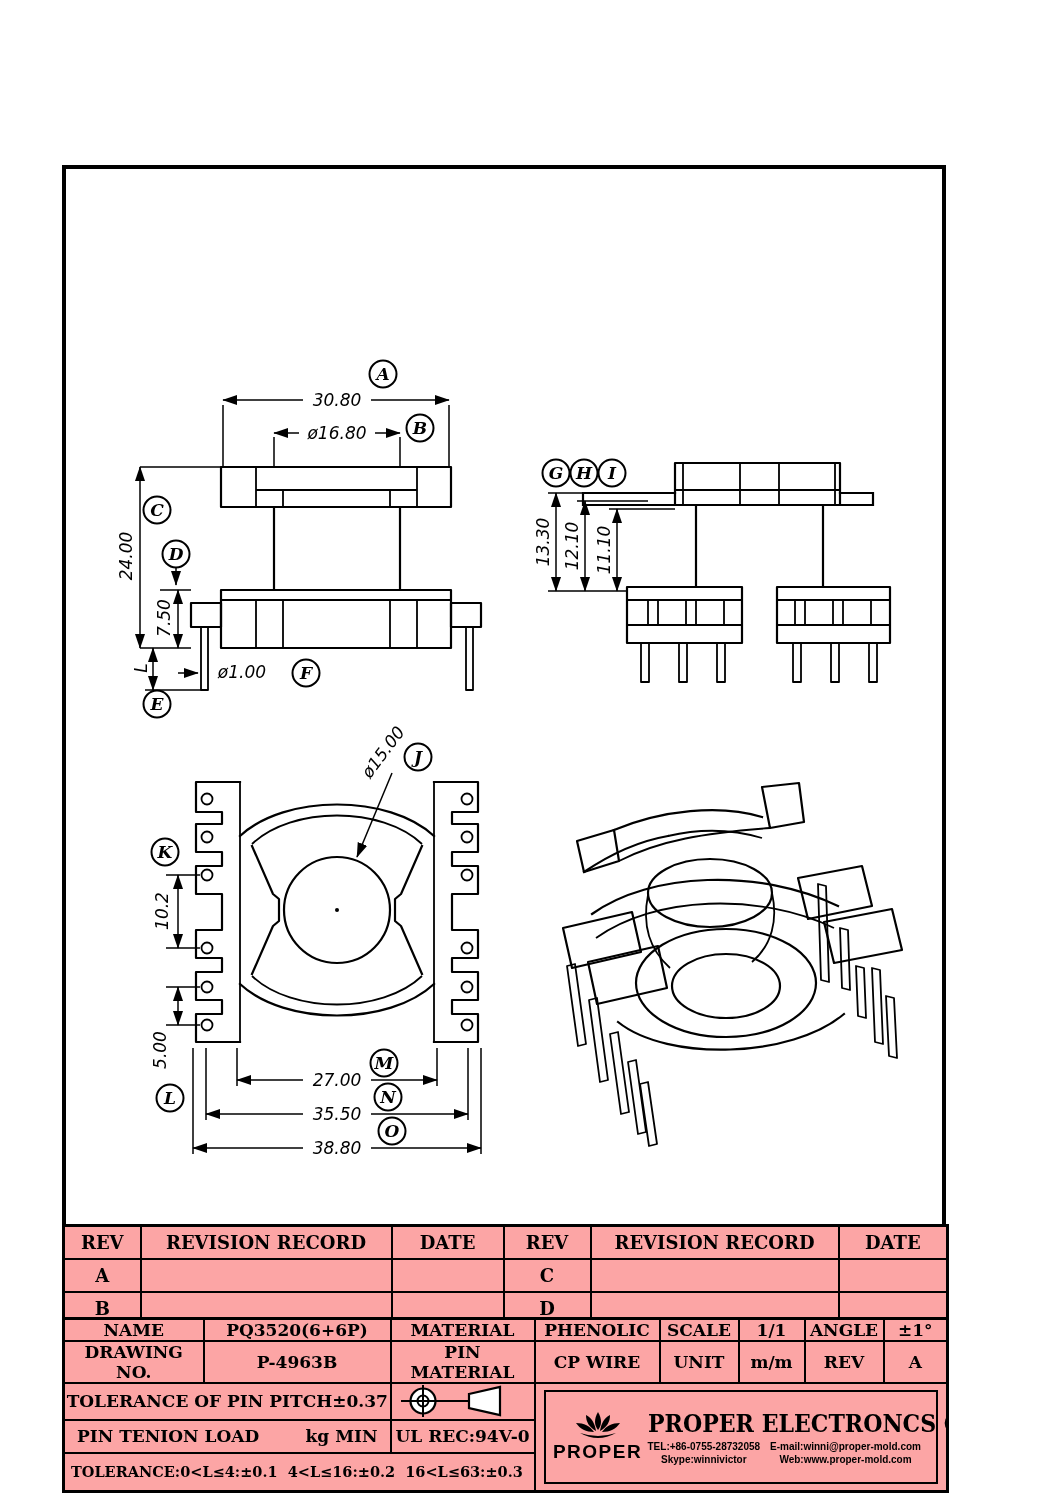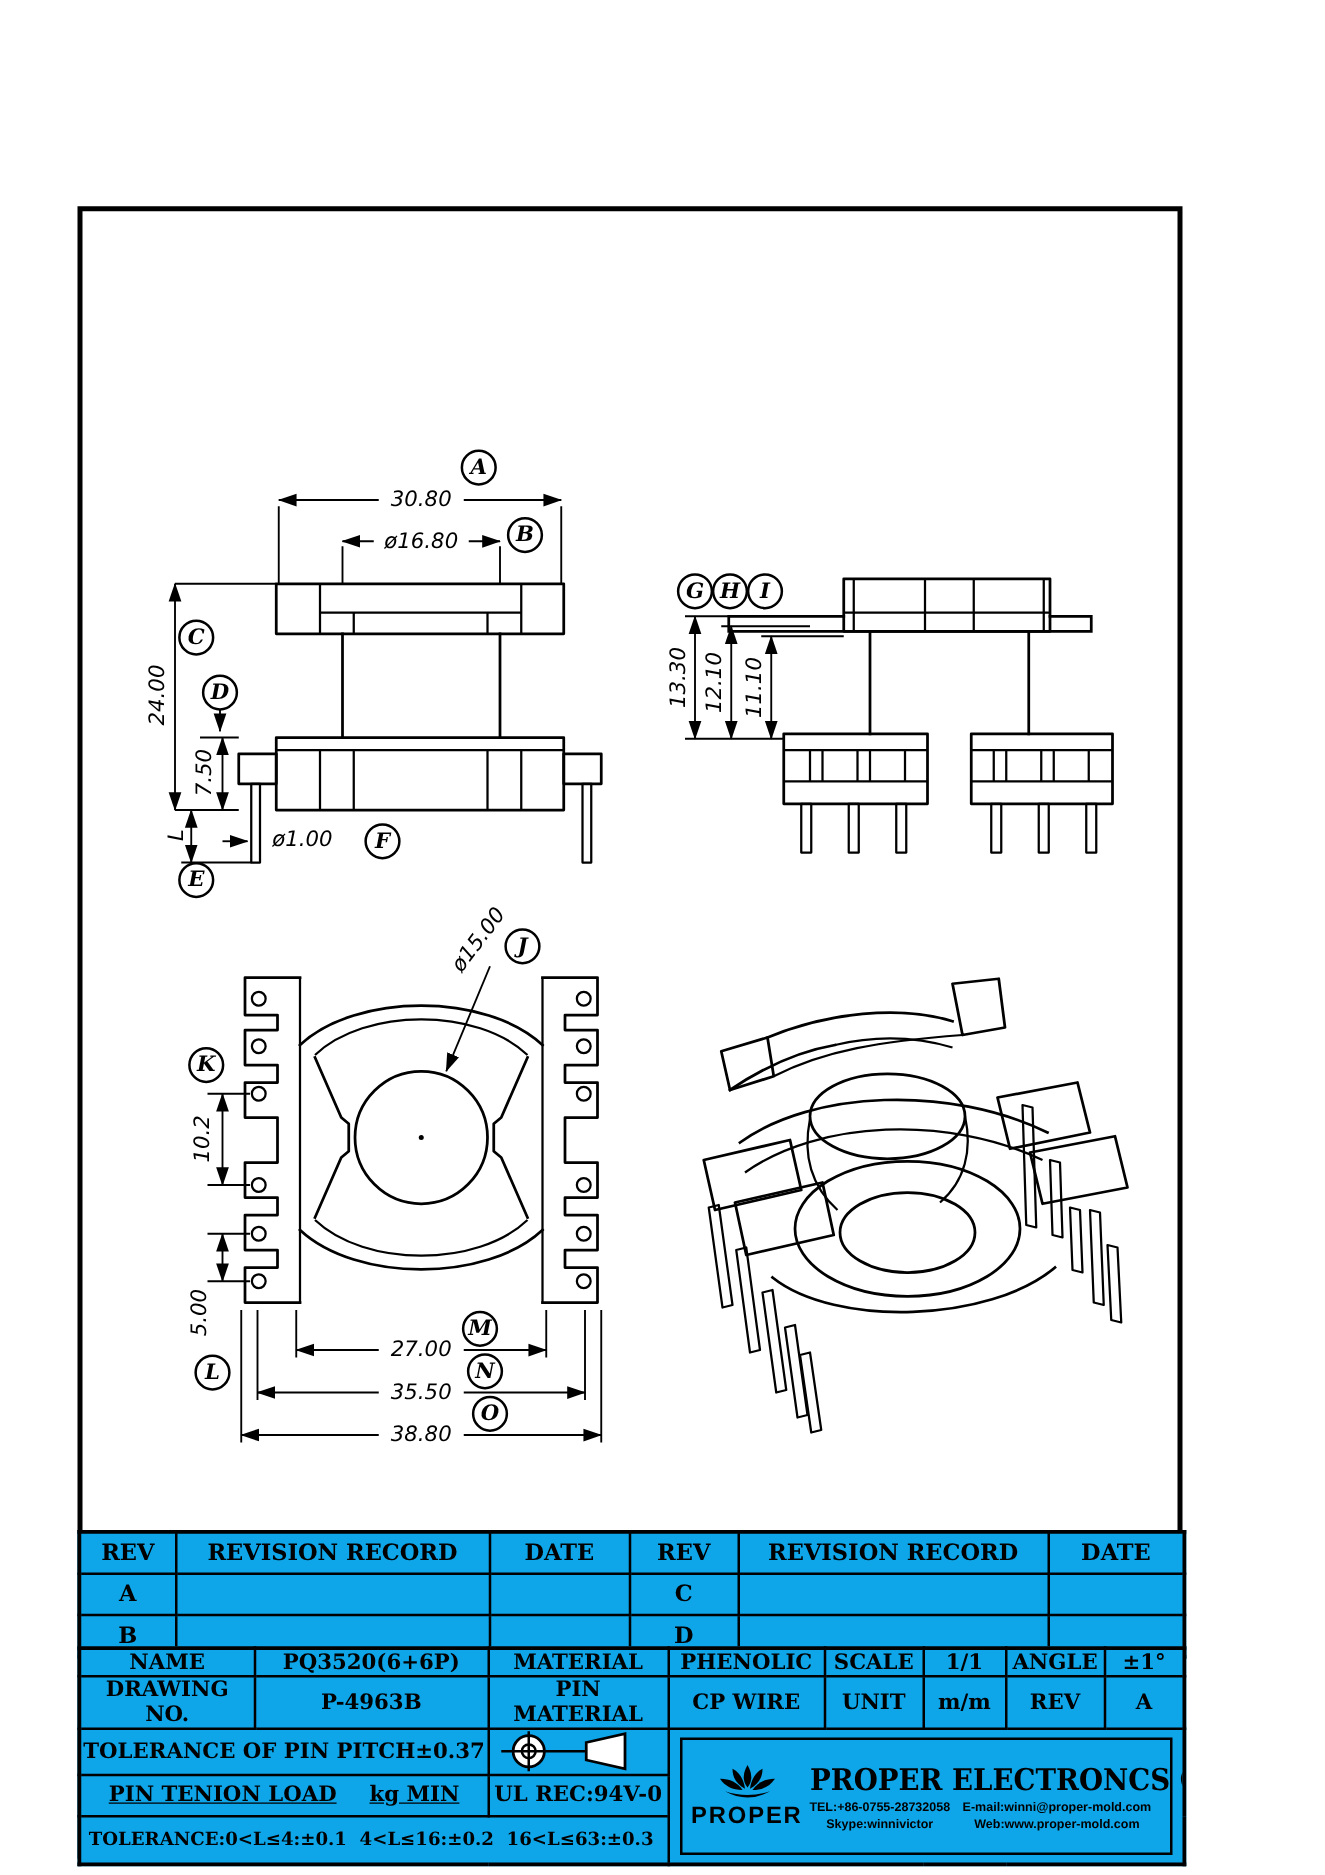--- a/index.html
+++ b/index.html
@@ -11,29 +11,29 @@
   
   .p  {stroke:#000;stroke-width:2.2;fill:none;stroke-linejoin:round;stroke-linecap:square;}
   .p1 {stroke:#000;stroke-width:1.8;fill:none;stroke-linejoin:round;}
   .d  {stroke:#000;stroke-width:1.5;fill:none;}
   .halo{fill:#fff;stroke:none;}
   .dt {font:italic 17px "DejaVu Sans",sans-serif;fill:#000;text-anchor:middle;dominant-baseline:central;}
   .bl {font:italic bold 17px "DejaVu Serif",serif;fill:#000;text-anchor:middle;dominant-baseline:central;}
   .bc {stroke:#000;stroke-width:2;fill:none;}
   .hole{stroke:#000;stroke-width:1.8;fill:none;}
   
-  table{border-collapse:collapse;table-layout:fixed;background:#0ea5e9;}
+  table{border-collapse:collapse;table-layout:fixed;background:#fca5a5;}
   .rtable{position:absolute;left:62px;top:1224px;width:884px;border:3px solid #000;}
   .rtable td{border:2.5px solid #000;text-align:center;vertical-align:middle;
              font:bold 18px "DejaVu Serif",serif;height:31px;padding:0;}
   .tblock{position:absolute;left:62px;top:1317px;width:884px;border:3px solid #000;}
   .tblock td{border:2.5px solid #000;text-align:center;vertical-align:middle;
              font:bold 17px "DejaVu Serif",serif;padding:0;overflow:hidden;}
   .tol{white-space:pre;font-size:14.5px !important;text-align:left !important;padding-left:6px !important;}
-  .flexcell{display:flex;justify-content:space-between;align-items:center;padding:0 22px;text-decoration:underline;}
+  .flexcell{display:flex;justify-content:space-between;align-items:center;padding:0 12px;}
   .coTd{padding:0 !important;vertical-align:top !important;}
   .coBox{margin:6px 8px;border:2.5px solid #000;height:86px;display:flex;align-items:center;padding:2px 4px;}
   .coLogo{width:96px;text-align:center;flex:none;}
   .coLogoText{font:bold 19px "Liberation Sans",sans-serif;letter-spacing:1.5px;margin-top:-2px;}
   .coInfo{flex:1;min-width:0;padding-left:2px;}
   .coName{font:bold 24px "DejaVu Serif",serif;white-space:nowrap;transform:scaleX(.92);transform-origin:left;}
   .coContacts{display:flex;gap:10px;margin-top:2px;}
   .coCol{font:bold 10px "Liberation Sans",sans-serif;line-height:13px;white-space:nowrap;}
   .symWrap{display:flex;justify-content:center;align-items:center;height:100%;}
 </style>

